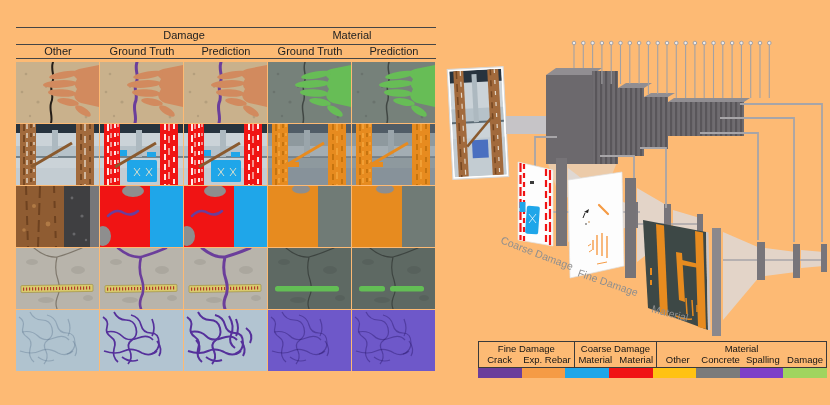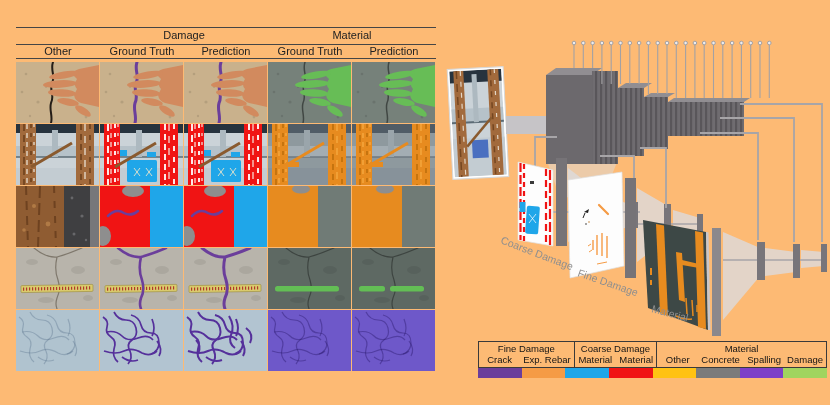--- a/index.html
+++ b/index.html
@@ -27,21 +27,21 @@
   .fan{fill:#DCDBDD;opacity:.8;}
   .slab{fill:#78757A;}
   .dlabel{fill:#8F8F8F;font-size:10.5px;font-family:"Liberation Sans",sans-serif;}
 
   
   #legend{position:absolute;left:478px;top:341px;width:349px;font-size:9.5px;color:#141414;}
   .lg-box{border:1px solid #3a3a3a;display:grid;grid-template-columns:repeat(8,1fr);}
   .lg-group{grid-column:span 2;text-align:center;padding:1px 0 0;}
   .lg-group.wide{grid-column:span 4;}
   .bdr{border-right:1px solid #3a3a3a;}
-  .lg-label{padding:0 3px 2px;text-align:right;white-space:nowrap;}
+  .lg-label{padding:0 3px 2px;text-align:left;white-space:nowrap;}
   .ta-l{text-align:center;} .ta-r{text-align:right;}
   .lg-swatches{display:grid;grid-template-columns:repeat(8,1fr);height:10px;}
   .lg-swatch{height:10px;}
 </style>
 </head>
 <body>
 
 <div id="figure">
 
   <div id="left-panel">

